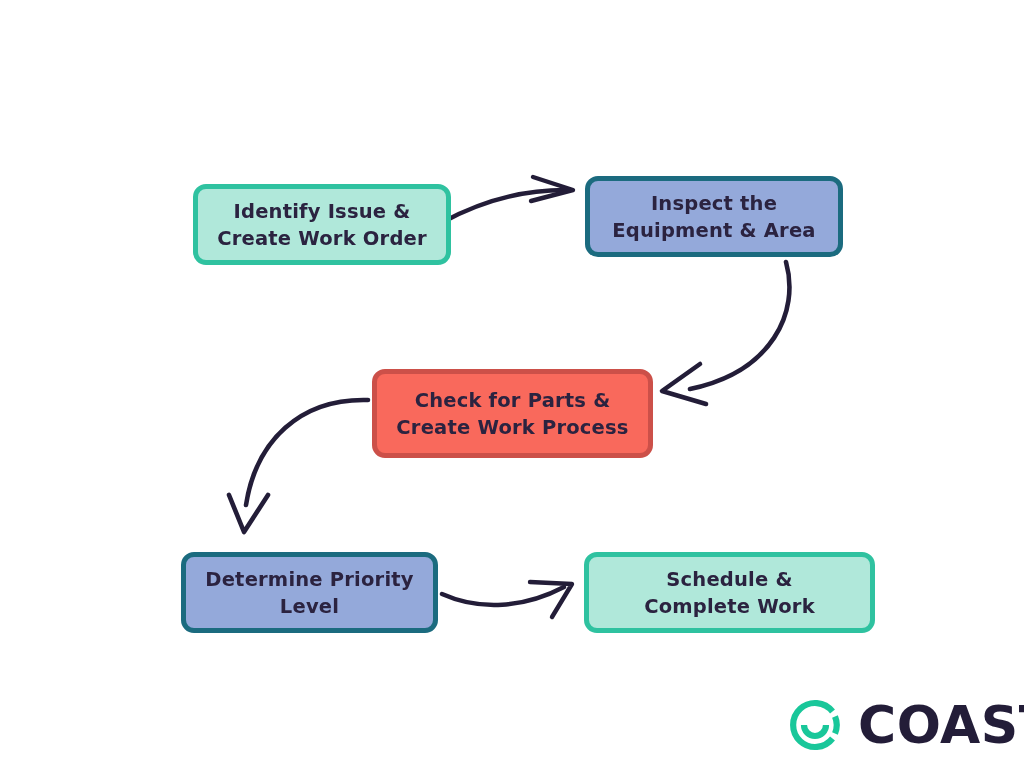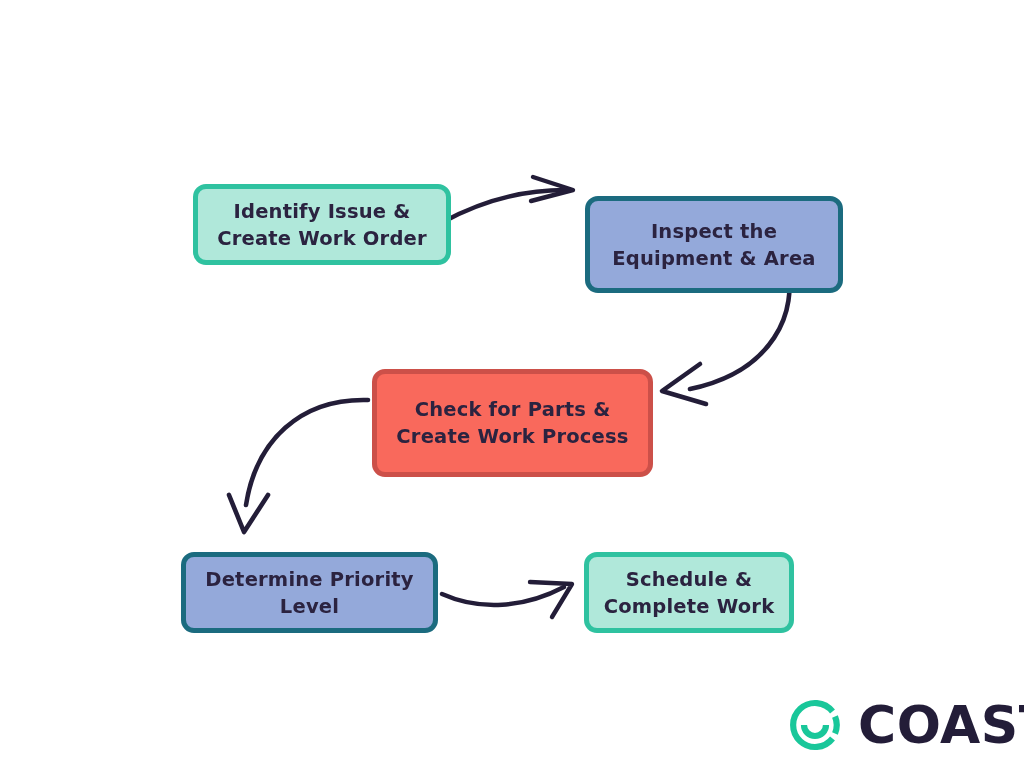--- a/index.html
+++ b/index.html
@@ -59,24 +59,24 @@
     padding: 0 10px;
     font-family: "DejaVu Sans", "Liberation Sans", sans-serif;
   }
 
   .node-mint    { background: #b0e8da; border-color: #2fc2a0; }
   .node-blue    { background: #94a9da; border-color: #1b6b7f; }
   .node-coral   { background: #f9695c; border-color: #cc5049; }
 
   
   #node-1 { left: 193px; top: 176px; width: 258px; height: 81px; margin-top: 8px; }
-  #node-2 { left: 585px; top: 176px; width: 258px; height: 97px; margin-top: 20px; }
-  #node-3 { left: 372px; top: 369px; width: 281px; height: 108px; }
+  #node-2 { left: 585px; top: 176px; width: 258px; height: 81px; }
+  #node-3 { left: 372px; top: 369px; width: 281px; height: 89px; }
   #node-4 { left: 181px; top: 552px; width: 257px; height: 81px; }
-  #node-5 { left: 584px; top: 552px; width: 210px; height: 81px; text-align: center; }
+  #node-5 { left: 584px; top: 552px; width: 291px; height: 81px; text-align: center; }
 
   
   #arrows {
     position: absolute;
     left: 0; top: 0;
     width: 1024px;
     height: 768px;
     pointer-events: none;
   }
 

